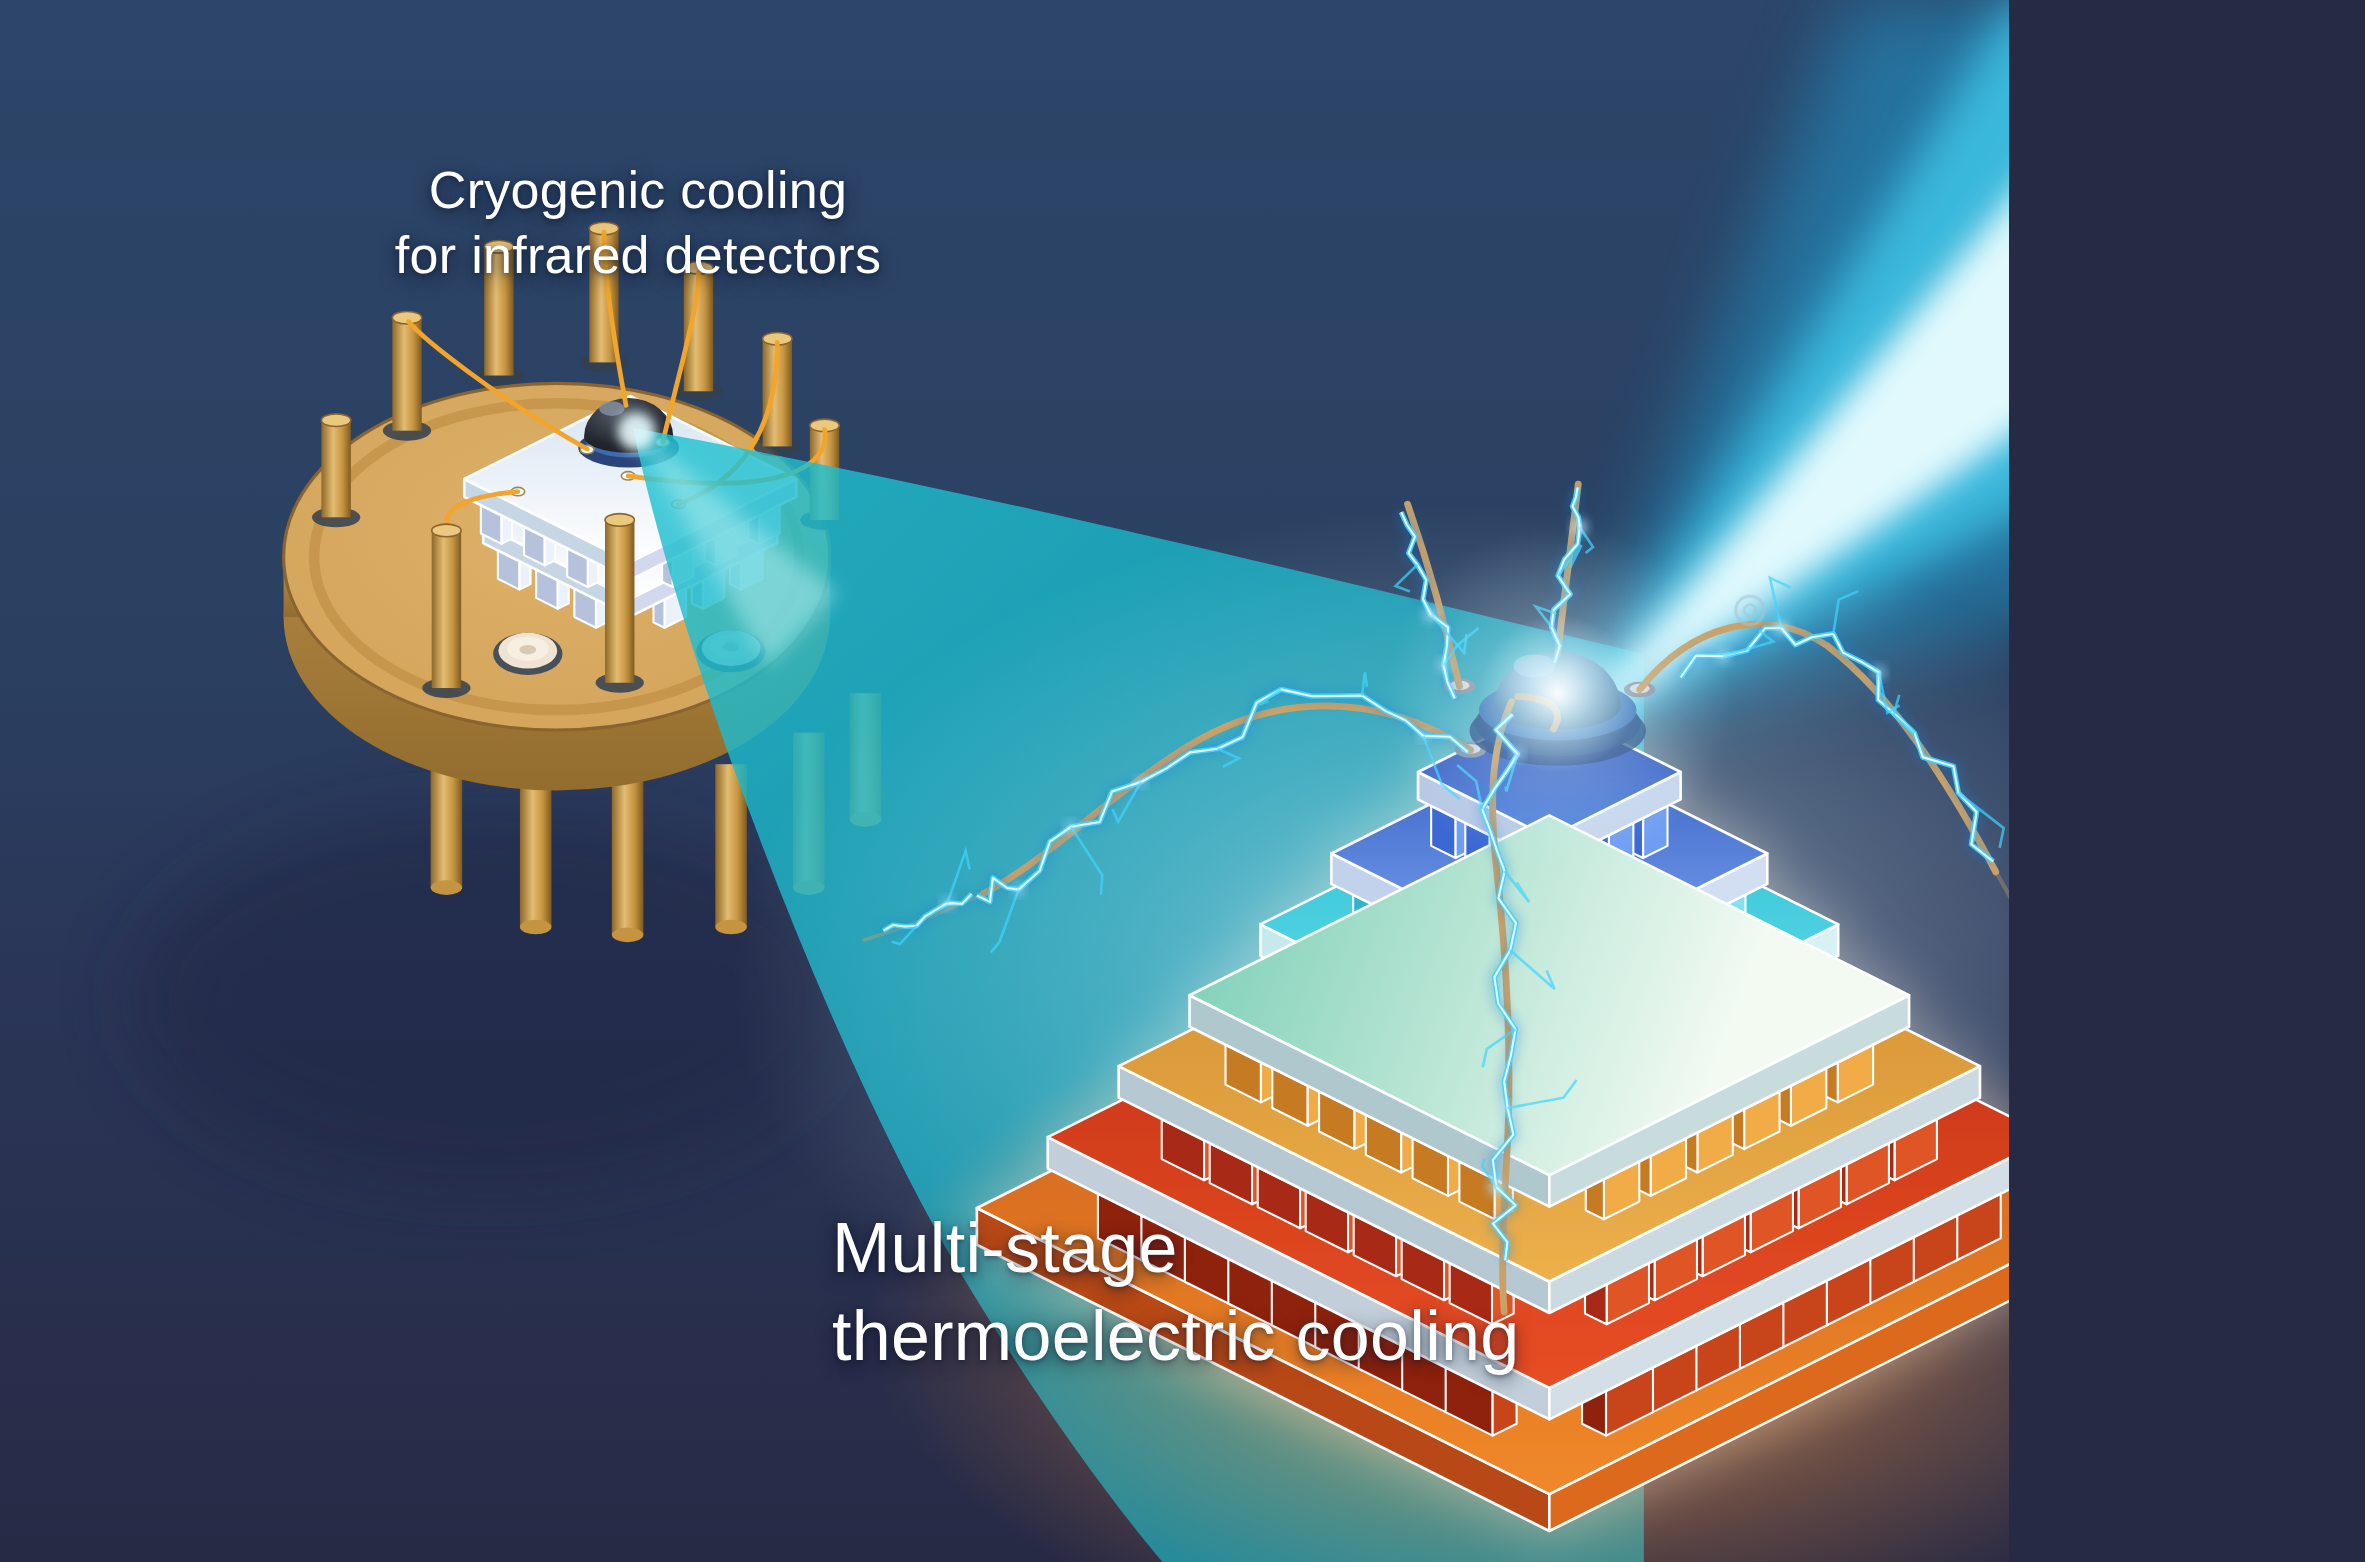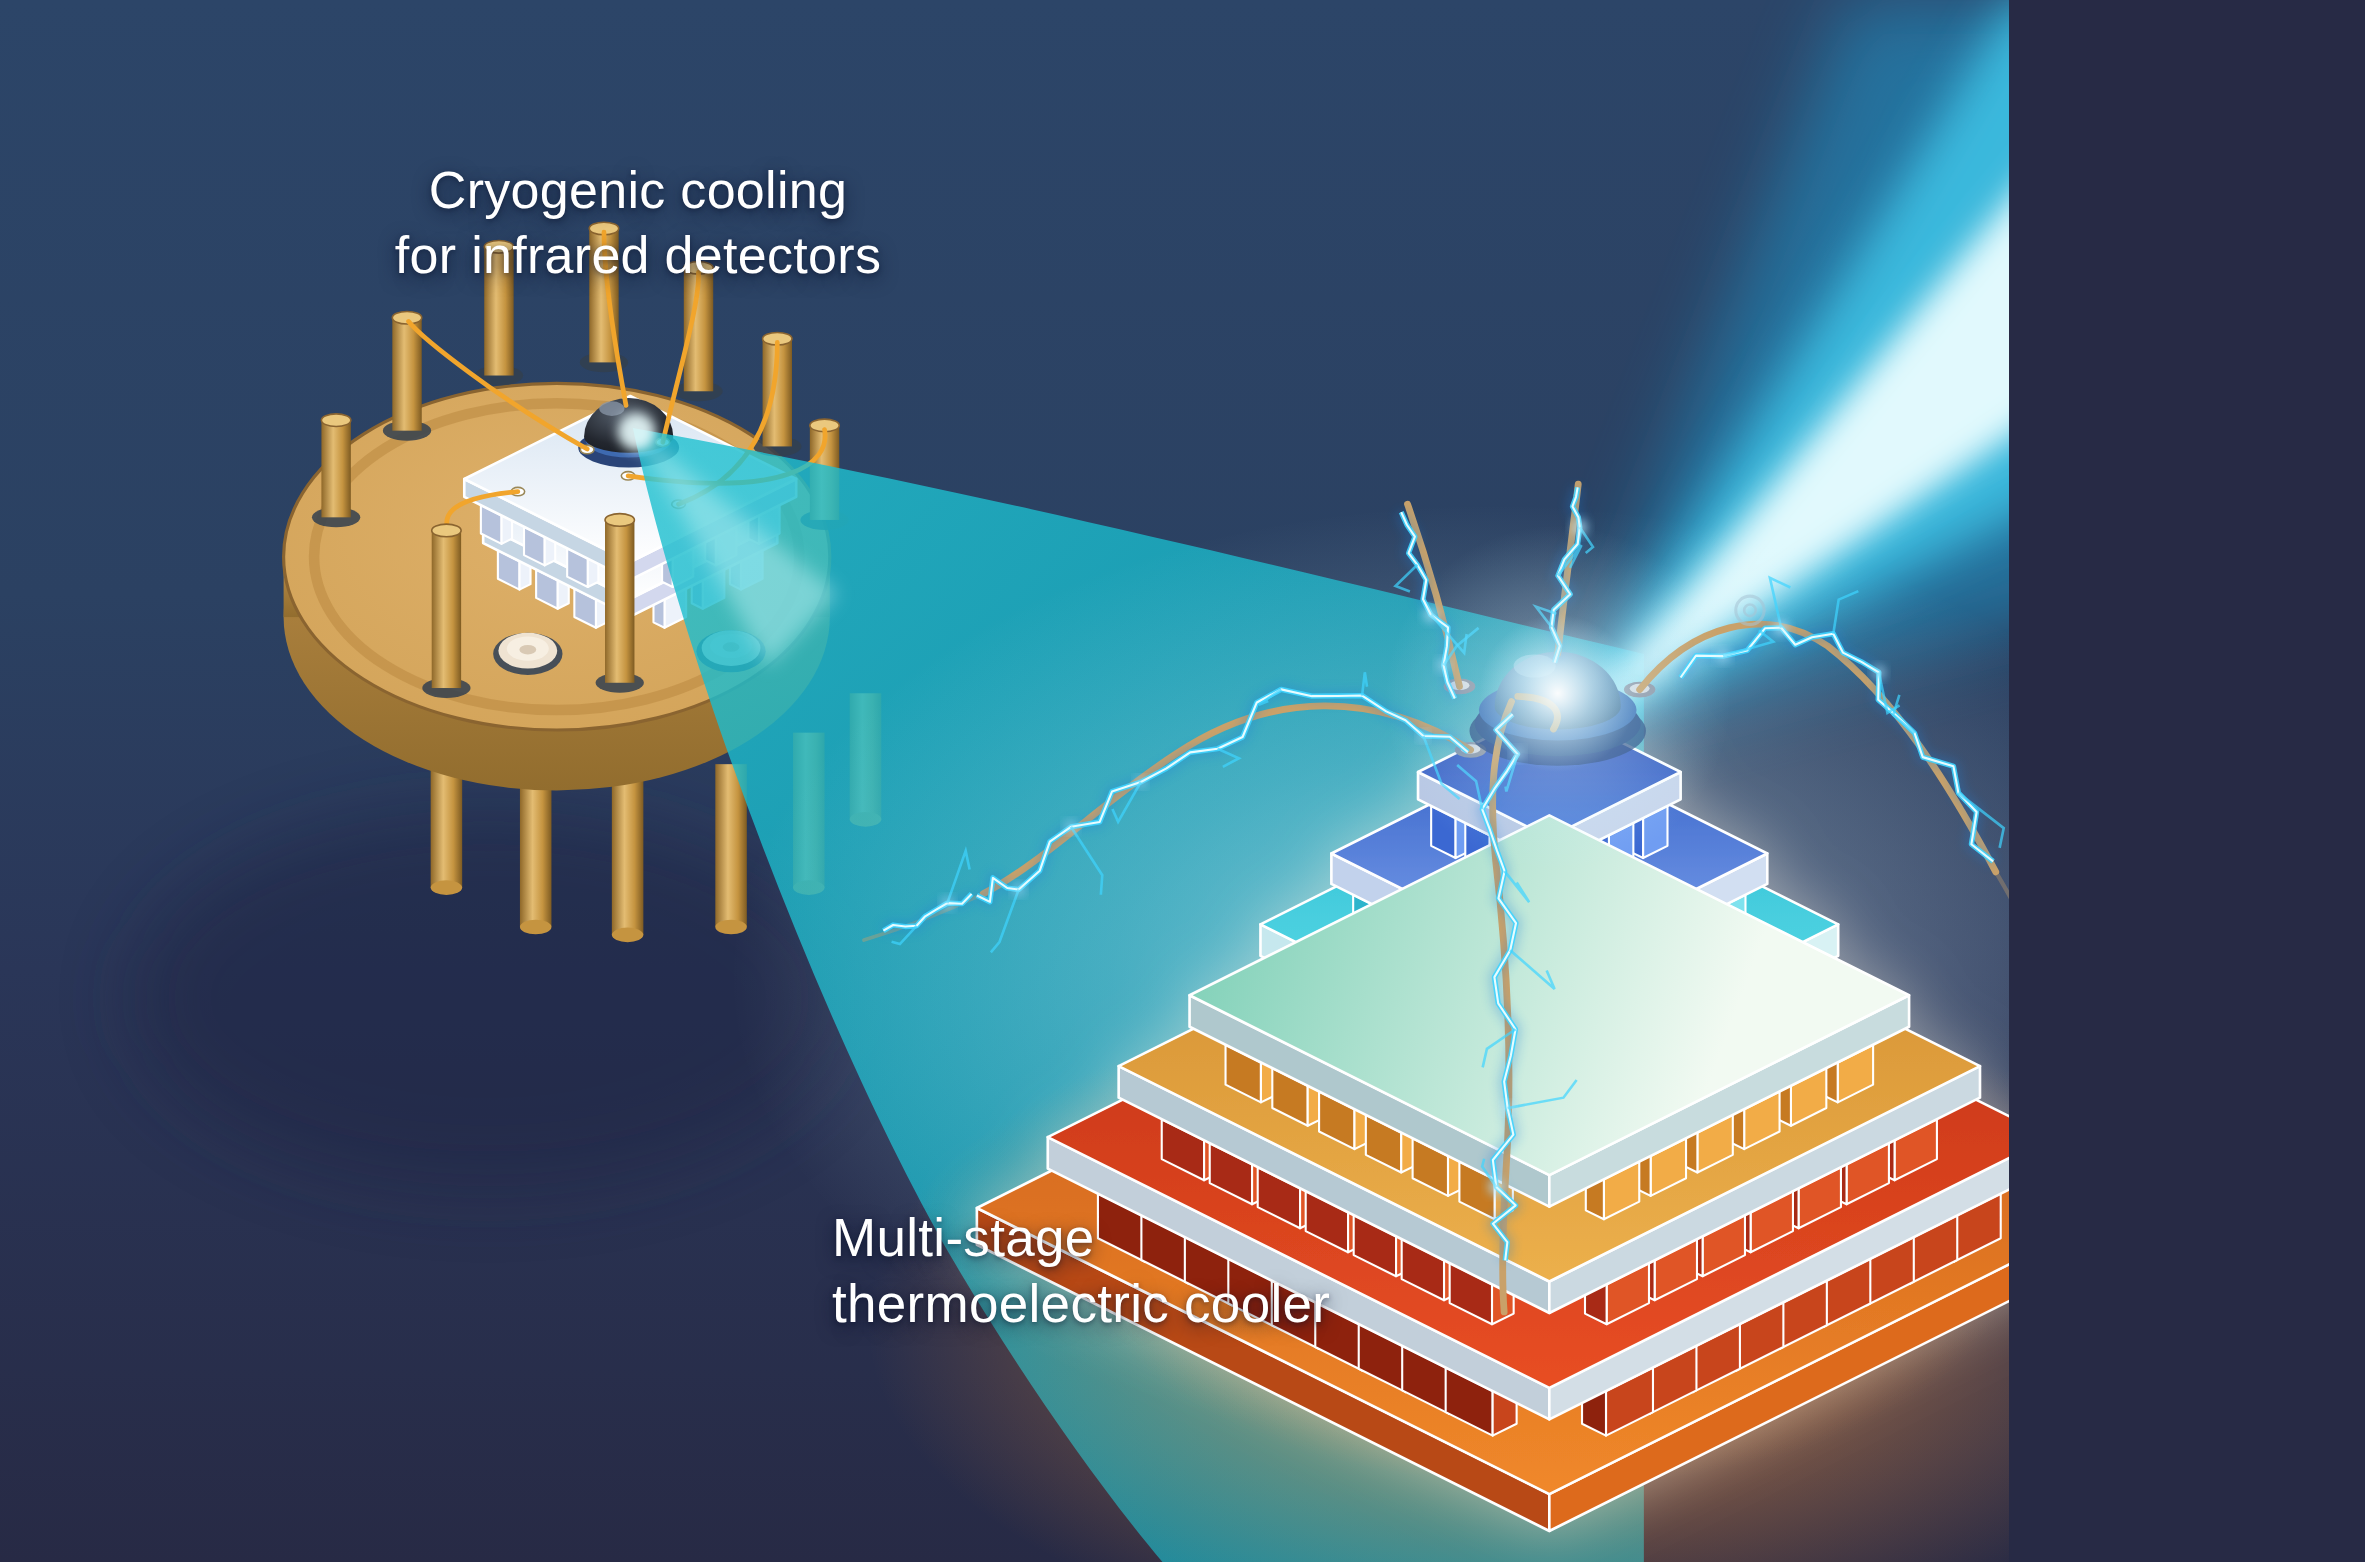--- a/index.html
+++ b/index.html
@@ -11,21 +11,21 @@
     font-family:"Liberation Sans", sans-serif;
   }
   svg{position:absolute;left:0;top:0;width:2366px;height:1563px;display:block;}
   .label{
     position:absolute;color:#fff;
     text-shadow:0 5.3px 18px rgba(8,16,40,.65), 0 1.6px 5.3px rgba(8,16,40,.4);
     line-height:1.25;letter-spacing:0.3px;
   }
   .label-top{left:638px;top:158px;transform:translateX(-50%);
     font-size:52px;text-align:center;width:840px;}
-  .label-bottom{left:832px;top:1205px;font-size:53px;text-align:left;width:893px;}
+  .label-bottom{left:832px;top:1205px;font-size:70px;text-align:left;width:893px;}
   .label span{display:block;}
 </style>
 </head>
 <body>
 
 <div class="stage">
 
 <svg viewBox="0 0 4505 2976">
   <defs>
     <filter id="b10" x="-60%" y="-60%" width="220%" height="220%">
@@ -563,17 +563,17 @@
   </g>
 </svg>
 
 <div class="label label-top">
   <span>Cryogenic cooling</span>
   <span>for infrared detectors</span>
 </div>
 
 <div class="label label-bottom">
   <span>Multi-stage</span>
-  <span>thermoelectric cooler</span>
+  <span>thermoelectric cooling</span>
 </div>
 
 </div>
 
 
 </body></html>

